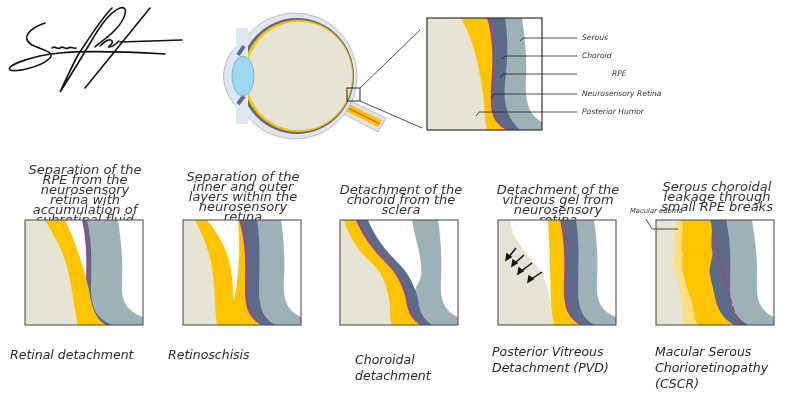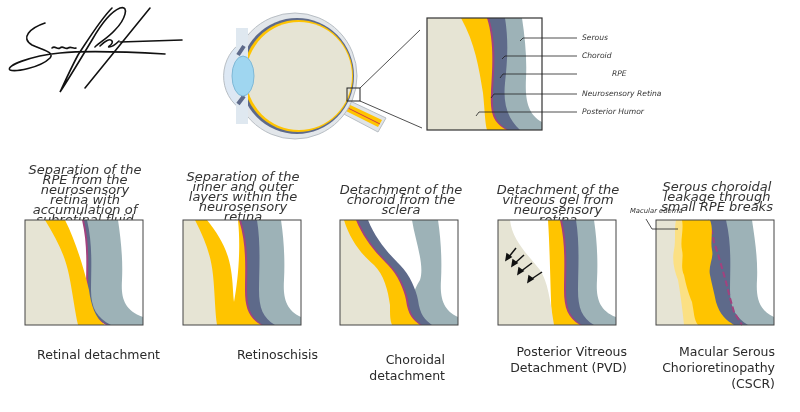--- a/index.html
+++ b/index.html
@@ -1,19 +1,19 @@
 <!DOCTYPE html>
 <html><head>
 <meta charset="utf-8">
 <style>
   html, body { margin:0; padding:0; background:#ffffff; }
   body { width:800px; height:412px; position:relative; overflow:hidden;
          font-family:"DejaVu Sans", "Liberation Sans", sans-serif; color:#222; }
   .desc { position:absolute; font-size:13px; font-style:italic; text-align:center; line-height:10px; color:#333; }
-  .title { position:absolute; font-size:12.5px; text-align:right; line-height:16px; color:#2a2a2a; }
+  .title { position:absolute; font-size:12.5px; font-style:italic; text-align:left; line-height:16px; color:#2a2a2a; }
   .lbl { position:absolute; font-size:7.6px; font-style:italic; color:#333; }
   svg { position:absolute; overflow:visible; }
 </style>
 </head>
 <body>
 
 <svg style="left:0;top:0" width="200" height="100" viewBox="0 0 200 100">
   <g fill="none" stroke="#111" stroke-width="1.6" stroke-linecap="round">
     <path d="M45 23 C30 28 20 38 32 45 C42 50 55 52 50 58 C40 68 15 72 10 70 C5 66 30 56 60 53 C90 50 130 52 165 54"></path>
     <path d="M52 48 c3 -3 5 2 8 0 c3 -3 5 2 8 0 c3 -2 5 1 8 0"></path>

